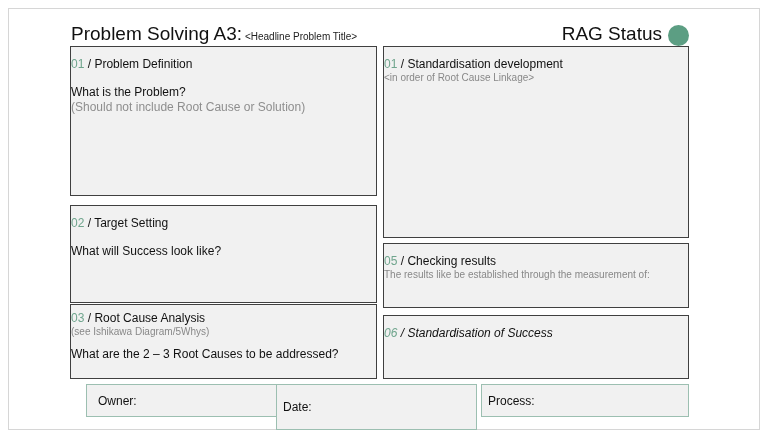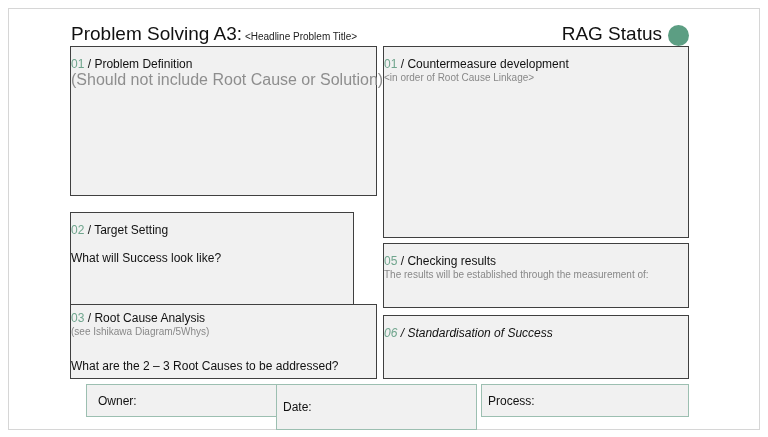--- a/index.html
+++ b/index.html
@@ -20,62 +20,63 @@
     }
     .rag-dot { width: 21px; height: 21px; border-radius: 50%; display: inline-block; }
     .box {
       position: absolute; background: #f1f1f1; border: 1px solid #404040;
       padding: 10px 0;
     }
     .box-head { font-size: 12px; color: #111; line-height: 15px; white-space: nowrap; }
     .box-head .num { color: #6fa58d; }
     .box-note { font-size: 10px; color: #888; line-height: 11px; white-space: nowrap; }
     .box-q { font-size: 12px; color: #111; line-height: 15px; margin-top: 13px; white-space: nowrap; }
-    .box-hint { font-size: 16px; color: #8e8e8e; line-height: 15px; white-space: nowrap; }
+    .box-hint { font-size: 12px; color: #8e8e8e; line-height: 15px; white-space: nowrap; }
     .footer-box { position: absolute; background: #f1f1f1; border: 1px solid #9cbfb1; padding: 0 11px; display: flex; align-items: center; }
     .footer-label { font-size: 12px; color: #111; }
   </style>
 </head>
 <body>
 
 <div class="frame"></div>
 
 <div class="title">
   <span>Problem Solving A3</span><span>:</span><span class="sub"> &lt;Headline Problem Title&gt;</span>
 </div>
 
 <div class="rag">
   <span>RAG Status</span>
   <span class="rag-dot" id="rag-dot" style="background: rgb(92, 158, 131);"></span>
 </div>
 
 <div class="box" style="left:70px; top:46px; width:307px; height:150px;">
   <div class="box-head"><span class="num">01</span><span> / </span><span>Problem Definition</span></div>
+  <div class="box-q" style="margin-top:13px;">What is the Problem?</div>
   <div class="box-hint">(Should not include Root Cause or Solution)</div>
 </div>
 
-<div class="box" style="left:70px; top:212px; width:284px; height:98px;">
+<div class="box" style="left:70px; top:205px; width:307px; height:98px;">
   <div class="box-head"><span class="num">02</span><span> / </span><span>Target Setting</span></div>
   <div class="box-q" style="margin-top:13px;">What will Success look like?</div>
 </div>
 
 <div class="box" style="left:70px; top:304px; width:307px; height:75px; padding-top:6px;">
   <div class="box-head"><span class="num">03</span><span> / </span><span>Root Cause Analysis</span></div>
   <div class="box-note">(see Ishikawa Diagram/5Whys)</div>
-  <div class="box-q" style="margin-top:22px;">What are the 2 – 3 Root Causes to be addressed?</div>
+  <div class="box-q" style="margin-top:10px;">What are the 2 – 3 Root Causes to be addressed?</div>
 </div>
 
 <div class="box" style="left:383px; top:46px; width:306px; height:192px;">
-  <div class="box-head"><span class="num">01</span><span> / </span><span>Countermeasure development</span></div>
+  <div class="box-head"><span class="num">01</span><span> / </span><span>Standardisation development</span></div>
   <div class="box-note">&lt;in order of Root Cause Linkage&gt;</div>
 </div>
 
 <div class="box" style="left:383px; top:243px; width:306px; height:65px;">
   <div class="box-head"><span class="num">05</span><span> / </span><span>Checking results</span></div>
-  <div class="box-note">The results will be established through the measurement of:</div>
+  <div class="box-note">The results like be established through the measurement of:</div>
 </div>
 
 <div class="box" style="left:383px; top:315px; width:306px; height:64px;font-style:italic;">
   <div class="box-head"><span class="num">06</span><span> / </span><span>Standardisation of Success</span></div>
 </div>
 
 <div class="footer-box" style="left:86px; top:384px; width:202px; height:33px;">
   <span class="footer-label">Owner:</span>
 </div>
 <div class="footer-box" style="left:276px; top:384px; width:201px; height:46px; padding-left:6px;">

